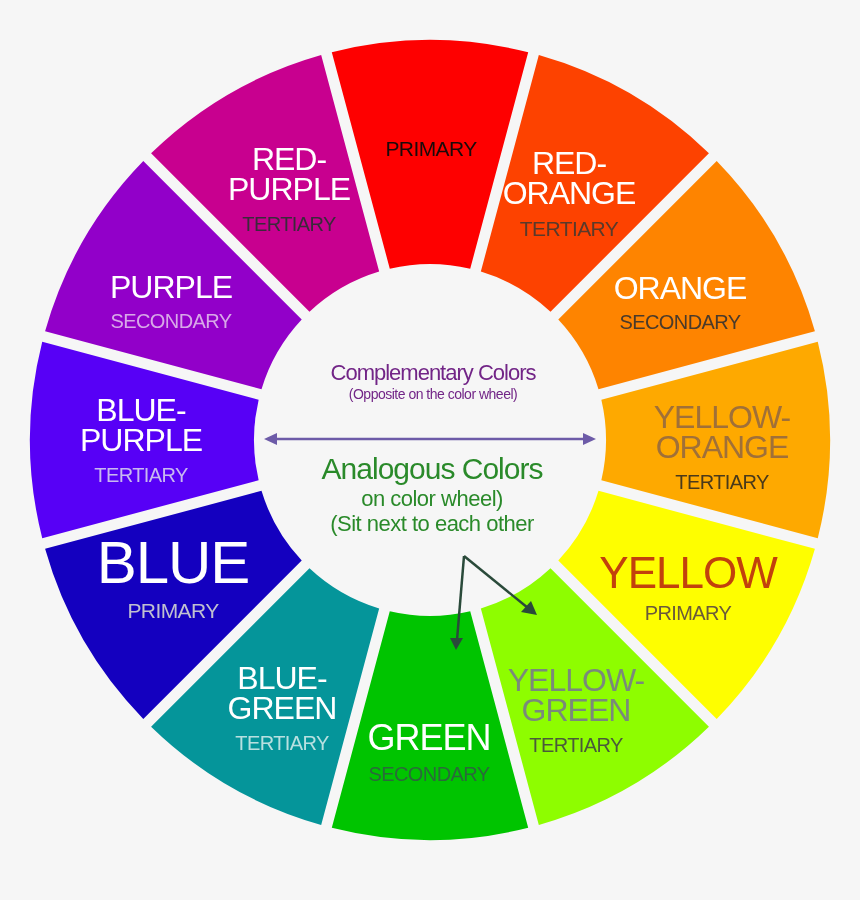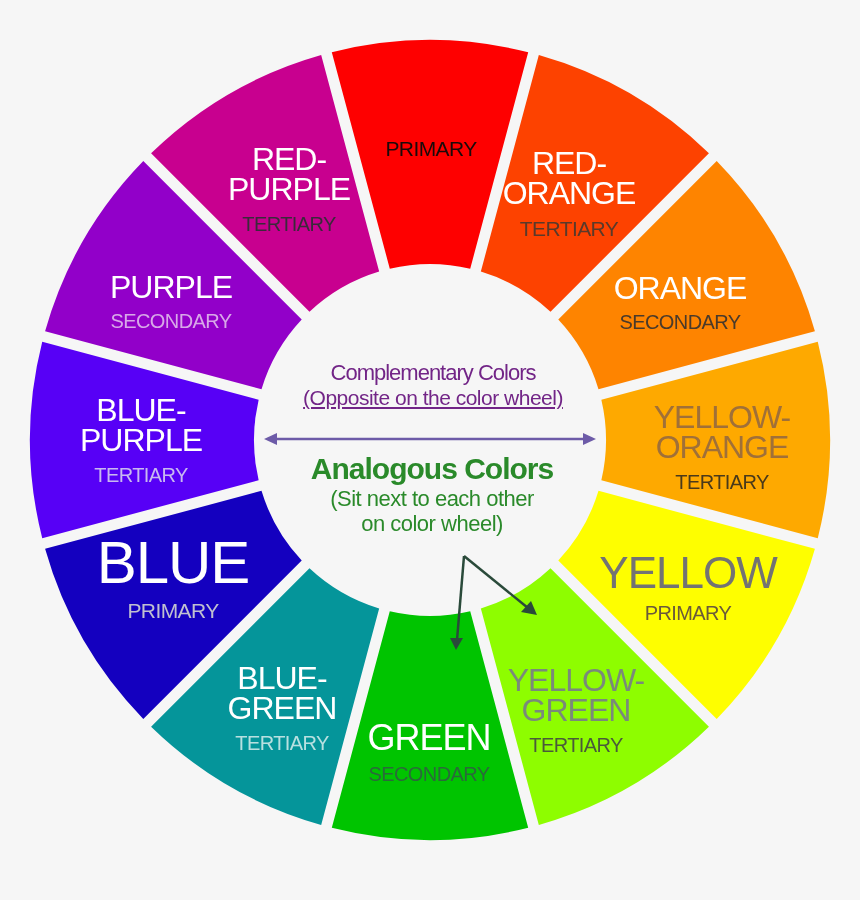--- a/index.html
+++ b/index.html
@@ -21,22 +21,22 @@
     }
     .seg-type {
       display: block;
       font-family: "Liberation Sans", sans-serif;
       line-height: 1.1;
       letter-spacing: -0.6px;
       margin-top: 8px;
     }
     .center-text { position: absolute; text-align: center; transform: translateX(-50%); white-space: nowrap; }
     .comp-title { font-size: 22px; letter-spacing: -1px; }
-    .comp-sub { font-size: 21px; letter-spacing: -0.5px; text-decoration: underline; }
-    .ana-title { font-size: 30px; letter-spacing: -1px; font-weight: bold; }
+    .comp-sub { font-size: 14px; letter-spacing: -0.5px; }
+    .ana-title { font-size: 30px; letter-spacing: -1px; }
     .ana-sub { font-size: 22px; letter-spacing: -0.5px; line-height: 1.15; }
   </style>
 </head>
 <body>
 
 <svg id="wheel-svg" width="860" height="900">
   <g id="segments">
       <path d="M331.7947610613378,52.242690533111556 A400,400 0 0 1 528.2052389386622,52.242690533111556 L470.2173121988725,268.6565793515887 A176,176 0 0 0 389.78268780112745,268.6565793515887 Z" fill="#fe0000"></path>
       <path d="M538.830423027842,55.08970002923934 A400,400 0 0 1 708.9268864390465,153.29493896790154 L550.500924360359,311.7209010465889 A176,176 0 0 0 480.8424962880523,271.5035888477164 Z" fill="#fd4200"></path>
       <path d="M716.7050610320985,161.07311356095363 A400,400 0 0 1 814.9102999707607,331.16957697215804 L598.4964111522836,389.15750371194775 A176,176 0 0 0 558.279098953411,319.499075639641 Z" fill="#fe8400"></path>
@@ -73,21 +73,21 @@
     <div class="seg-label" style="left: 680px; top: 303px;">
       <span class="seg-name" style="font-size: 32px; color: rgb(255, 255, 255);">ORANGE</span>
       <span class="seg-type" style="font-size: 20px; color: rgb(74, 58, 42);">SECONDARY</span>
     </div>
     <div class="seg-label" style="left: 722px; top: 447px;">
       <span class="seg-name" style="font-size: 32px; color: rgb(160, 112, 56);">YELLOW-</span>
       <span class="seg-name" style="font-size: 32px; color: rgb(160, 112, 56);">ORANGE</span>
       <span class="seg-type" style="font-size: 20px; color: rgb(74, 58, 26);">TERTIARY</span>
     </div>
     <div class="seg-label" style="left: 688px; top: 588px;">
-      <span class="seg-name" style="font-size: 44px; color: #737373;">YELLOW</span>
+      <span class="seg-name" style="font-size: 44px; color: #c2410c;">YELLOW</span>
       <span class="seg-type" style="font-size: 20px; color: rgb(106, 90, 58);">PRIMARY</span>
     </div>
     <div class="seg-label" style="left: 576px; top: 710px;">
       <span class="seg-name" style="font-size: 32px; color: rgb(122, 138, 122);">YELLOW-</span>
       <span class="seg-name" style="font-size: 32px; color: rgb(122, 138, 122);">GREEN</span>
       <span class="seg-type" style="font-size: 20px; color: rgb(74, 90, 58);">TERTIARY</span>
     </div>
     <div class="seg-label" style="left: 429px; top: 753px;">
       <span class="seg-name" style="font-size: 36px; color: rgb(255, 255, 255);">GREEN</span>
       <span class="seg-type" style="font-size: 20px; color: rgb(42, 106, 58);">SECONDARY</span>
@@ -117,15 +117,15 @@
     </div>
   </div>
 
 <div class="center-text" style="left:433px; top:360px;">
   <div class="comp-title" style="color: rgb(114, 37, 135);">Complementary Colors</div>
   <div class="comp-sub" style="color: rgb(114, 37, 135);">(Opposite on the color wheel)</div>
 </div>
 
 <div class="center-text" style="left:432px; top:452px;">
   <div class="ana-title" style="color: rgb(42, 138, 42);">Analogous Colors</div>
+  <div class="ana-sub" style="color: rgb(42, 138, 42);">on color wheel)</div>
   <div class="ana-sub" style="color: rgb(42, 138, 42);">(Sit next to each other</div>
-  <div class="ana-sub" style="color: rgb(42, 138, 42);">on color wheel)</div>
 </div>
 
 </body></html>

